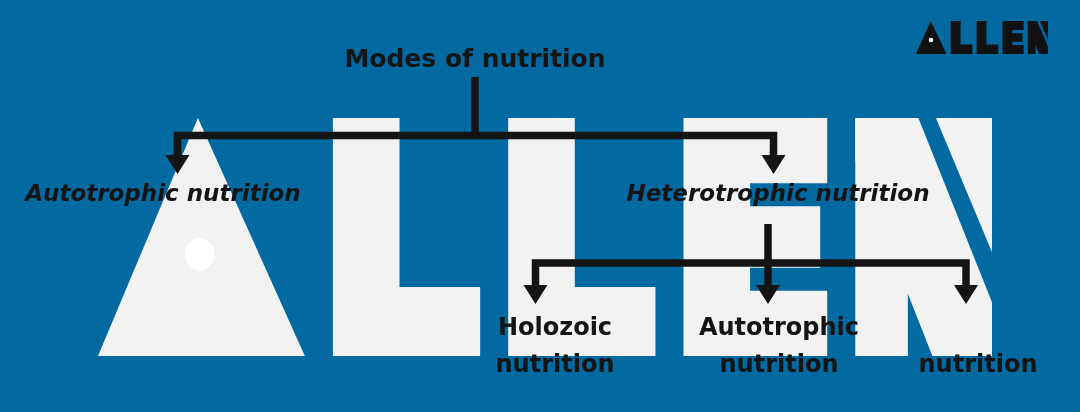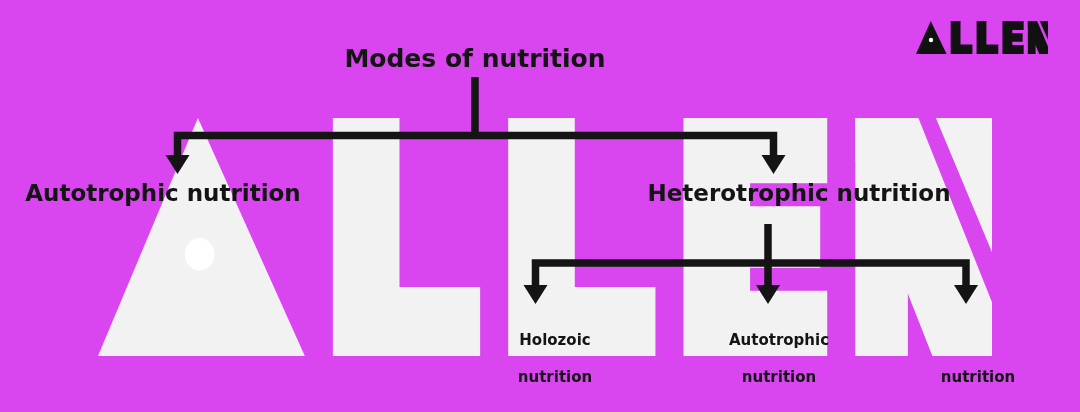--- a/index.html
+++ b/index.html
@@ -4,21 +4,21 @@
 <style>
   html, body {
     margin: 0;
     padding: 0;
     background: #ffffff;
   }
   .canvas {
     position: relative;
     width: 1080px;
     height: 412px;
-    background: #d946ef;
+    background: #0369a1;
     overflow: hidden;
     font-family: "DejaVu Sans", "Liberation Sans", sans-serif;
   }
   svg { display: block; }
 
   
   .watermark {
     position: absolute;
     left: 98px;
     top: 118px;
@@ -52,24 +52,24 @@
 
   .label {
     position: absolute;
     transform: translateX(-50%);
     color: #141414;
     font-weight: bold;
     white-space: nowrap;
     text-align: center;
   }
   .title    { left: 475px; top: 44px;  font-size: 25px; line-height: 30px; }
-  .lvl1     { font-size: 23px; line-height: 28px; top: 179px; }
+  .lvl1     { font-size: 23px; line-height: 28px; top: 179px; font-style: italic; }
   .auto     { left: 163px; }
-  .hetero   { left: 778px; margin-left: 21px; }
-  .lvl2     { font-size: 15px; line-height: 37px; top: 322px; }
+  .hetero   { left: 778px; }
+  .lvl2     { font-size: 24px; line-height: 37px; top: 309px; }
   .holozoic     { left: 555px; }
   .saprotrophic { left: 779px; }
   .parasitic    { left: 978px; }
 </style>
 </head>
 <body>
 
 <div class="canvas">
 
   <svg width="0" height="0" style="position:absolute" aria-hidden="true">

